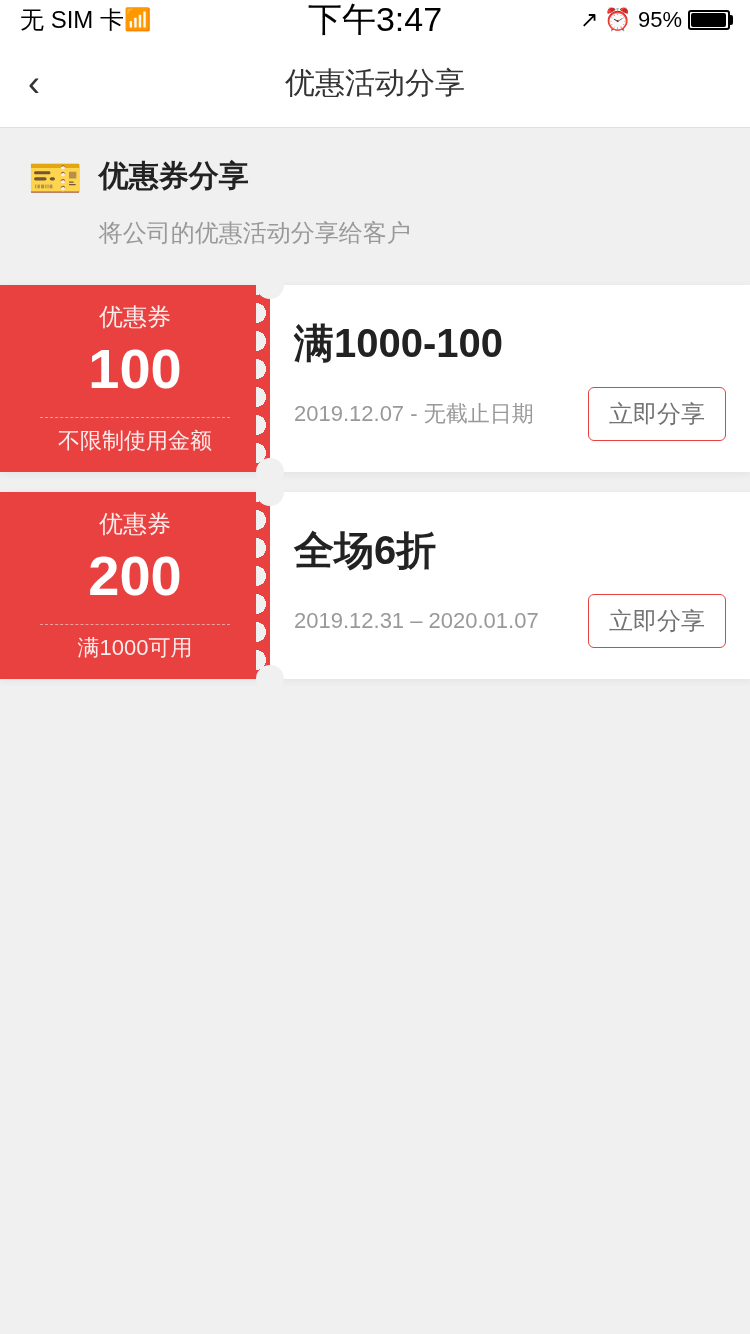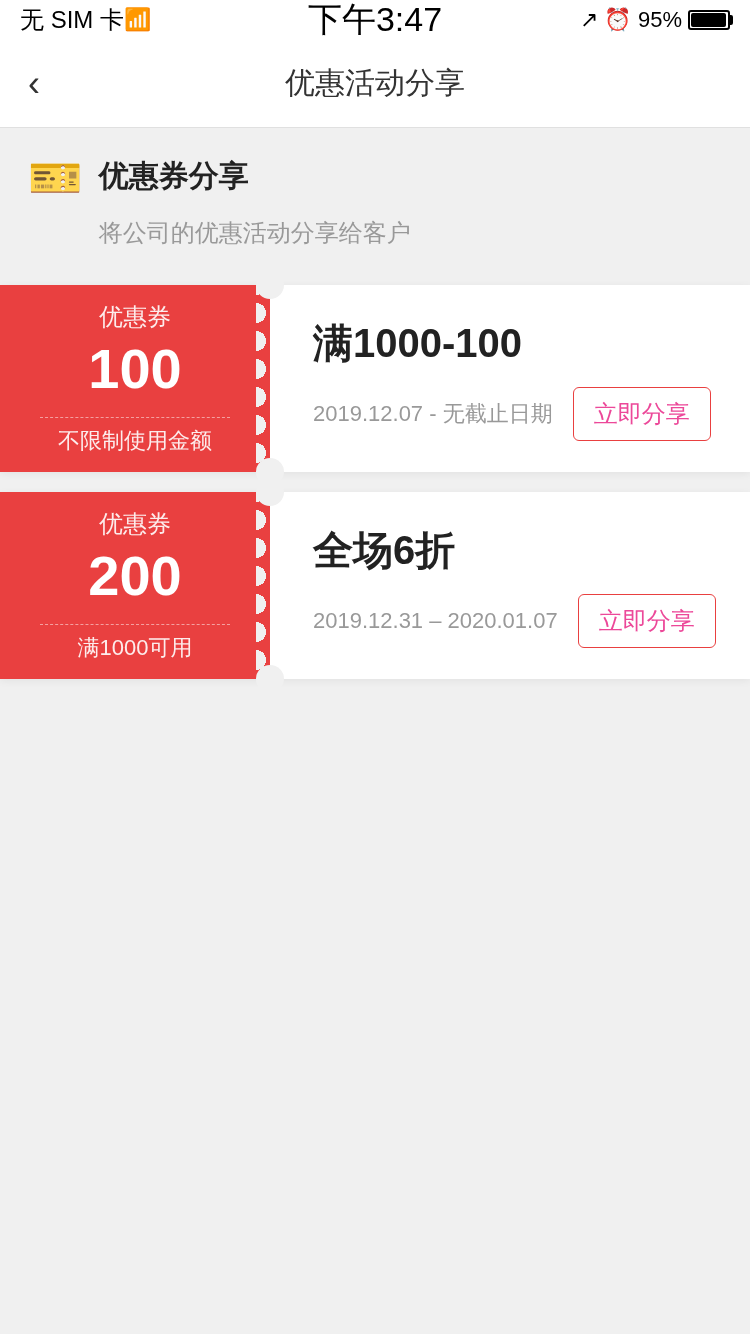--- a/index.html
+++ b/index.html
@@ -205,21 +205,21 @@
     }
     .coupon-condition {
       font-size: 22px;
       color: rgba(255,255,255,0.9);
       text-align: center;
     }
 
     
     .coupon-right {
       flex: 1;
-      padding: 24px 43px;
+      padding: 24px 24px;
       display: flex;
       flex-direction: column;
       justify-content: center;
       gap: 16px;
     }
     .coupon-name {
       font-size: 40px;
       font-weight: 700;
       color: #222;
     }
@@ -231,21 +231,21 @@
     }
     .coupon-date {
       font-size: 22px;
       color: #999;
       flex-shrink: 0;
     }
     .share-btn {
       padding: 10px 20px;
       border: 1.5px solid #e94040;
       border-radius: 6px;
-      color: #ec4899;
+      color: #737373;
       font-size: 24px;
       background: #fff;
       cursor: pointer;
       white-space: nowrap;
       flex-shrink: 0;
     }
 
     
     .bg-fill {
       background: #f0f0f0;

